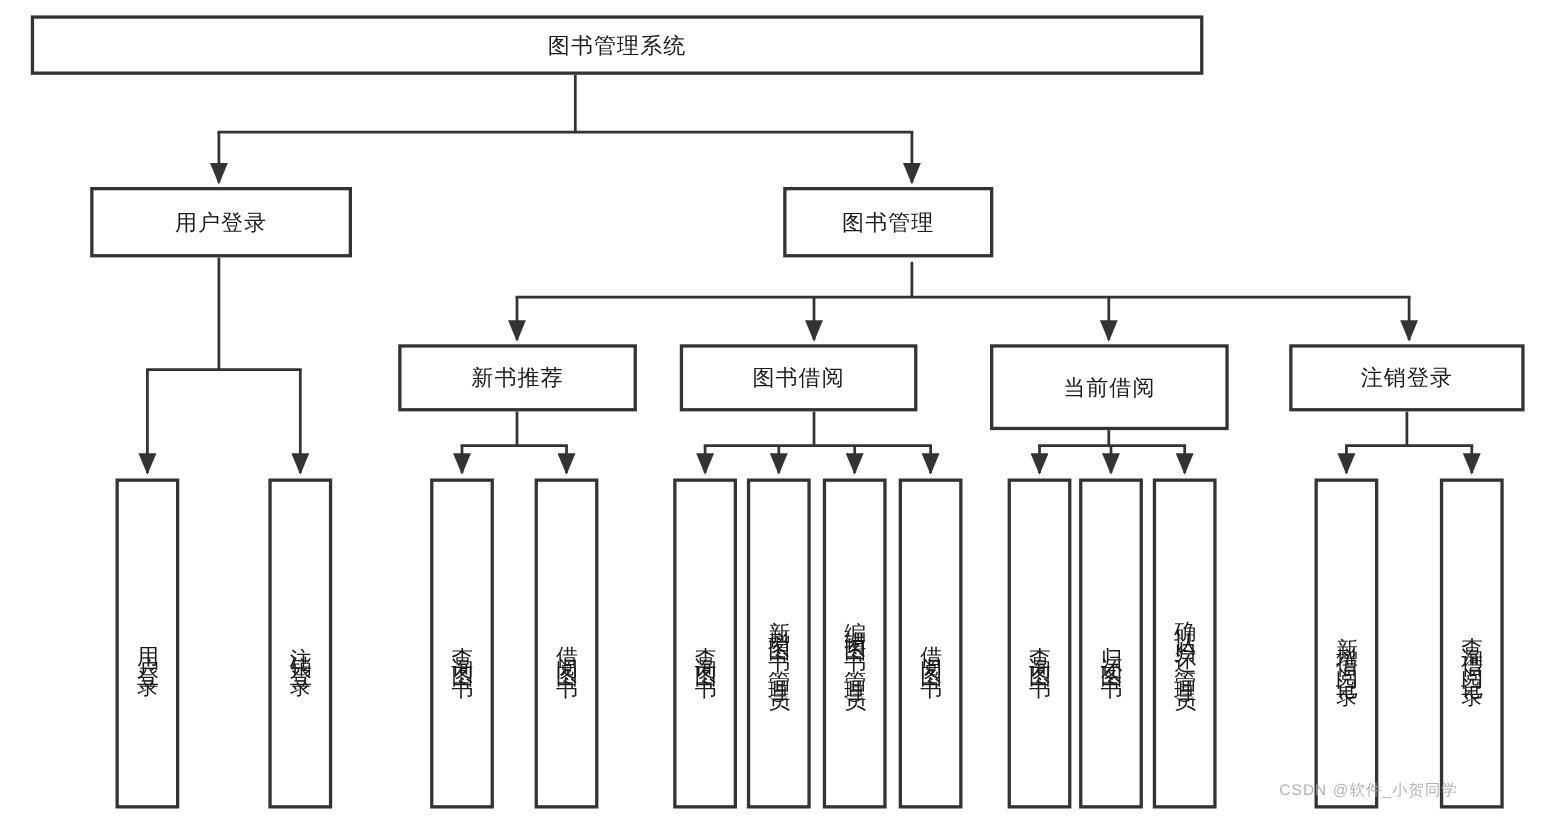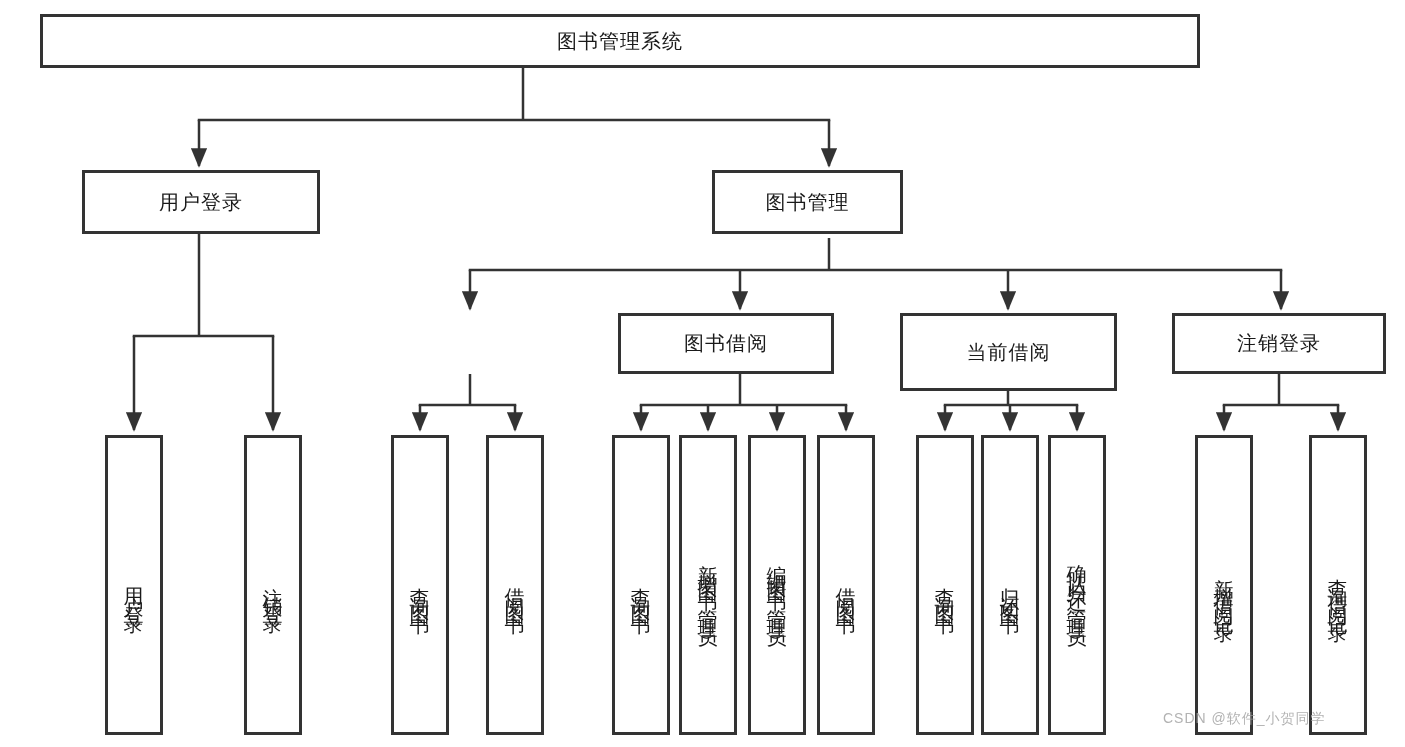--- a/index.html
+++ b/index.html
@@ -87,25 +87,26 @@
 
       <g>
         <line x1="1279" y1="374" x2="1279" y2="406"></line>
         <line x1="1224" y1="405" x2="1338" y2="405" stroke-linecap="square"></line>
         <line x1="1224" y1="405" x2="1224" y2="430" marker-end="url(#arw)"></line>
         <line x1="1338" y1="405" x2="1338" y2="430" marker-end="url(#arw)"></line>
       </g>
     </g>
   </svg>
 
-  <div class="box h" style="left:40px;top:14px;width:1160px;height:54px">图书管理系统</div>
+  <div class="box h" style="left:28px;top:14px;width:1066px;height:54px">图书管理系统</div>
 
   <div class="box h" style="left:82px;top:170px;width:238px;height:64px">用户登录</div>
   <div class="box h" style="left:712px;top:170px;width:191px;height:64px">图书管理</div>
 
+  <div class="box h" style="left:362px;top:313px;width:217px;height:61px">新书推荐</div>
   <div class="box h" style="left:618px;top:313px;width:216px;height:61px">图书借阅</div>
   <div class="box h" style="left:900px;top:313px;width:217px;height:78px">当前借阅</div>
   <div class="box h" style="left:1172px;top:313px;width:214px;height:61px">注销登录</div>
 
   <div class="box v" style="left:105px;top:435px;width:58px;height:300px">用户登录</div>
   <div class="box v" style="left:244px;top:435px;width:58px;height:300px">注销登录</div>
 
   <div class="box v" style="left:391px;top:435px;width:58px;height:300px">查询图书</div>
   <div class="box v" style="left:486px;top:435px;width:58px;height:300px">借阅图书</div>
 

